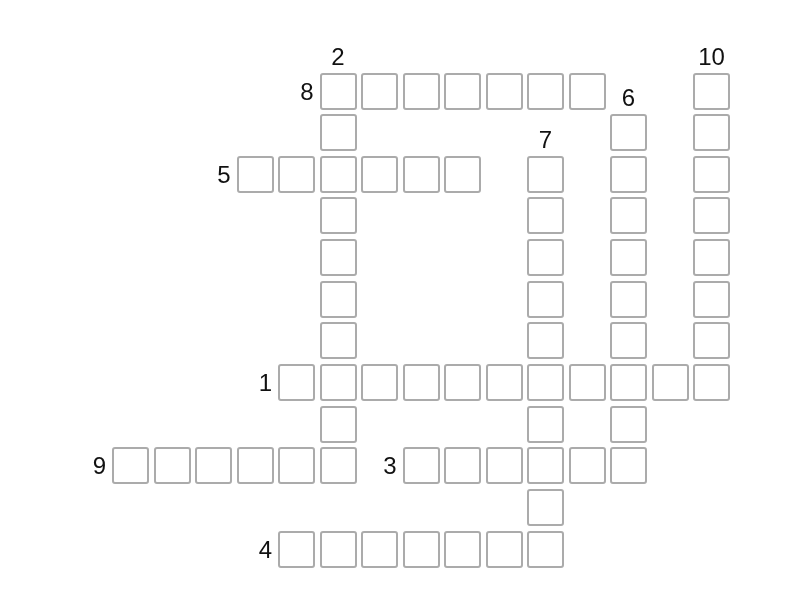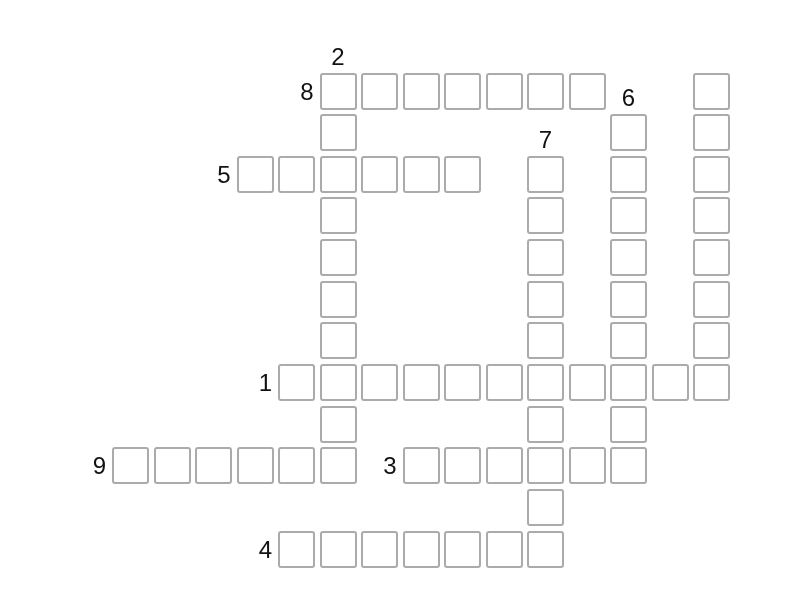--- a/index.html
+++ b/index.html
@@ -120,20 +120,21 @@
     <div class="cell" style="left: 444px; top: 72.5px;"></div>
     <div class="cell" style="left: 485.5px; top: 72.5px;"></div>
     <div class="cell" style="left: 527px; top: 72.5px;"></div>
     <div class="cell" style="left: 568.5px; top: 72.5px;"></div>
     <div class="clue-label across" style="left: 36px; top: 447.35px;">9</div>
     <div class="cell" style="left: 112px; top: 447.35px;"></div>
     <div class="cell" style="left: 153.5px; top: 447.35px;"></div>
     <div class="cell" style="left: 195px; top: 447.35px;"></div>
     <div class="cell" style="left: 236.5px; top: 447.35px;"></div>
     <div class="cell" style="left: 278px; top: 447.35px;"></div>
+    <div class="clue-label down" style="left: 676.5px; top: 42.5px;">10</div>
     <div class="cell" style="left: 693px; top: 72.5px;"></div>
     <div class="cell" style="left: 693px; top: 114.15px;"></div>
     <div class="cell" style="left: 693px; top: 155.8px;"></div>
     <div class="cell" style="left: 693px; top: 197.45px;"></div>
     <div class="cell" style="left: 693px; top: 239.1px;"></div>
     <div class="cell" style="left: 693px; top: 280.75px;"></div>
     <div class="cell" style="left: 693px; top: 322.4px;"></div>
   </div>
 
 </body></html>

